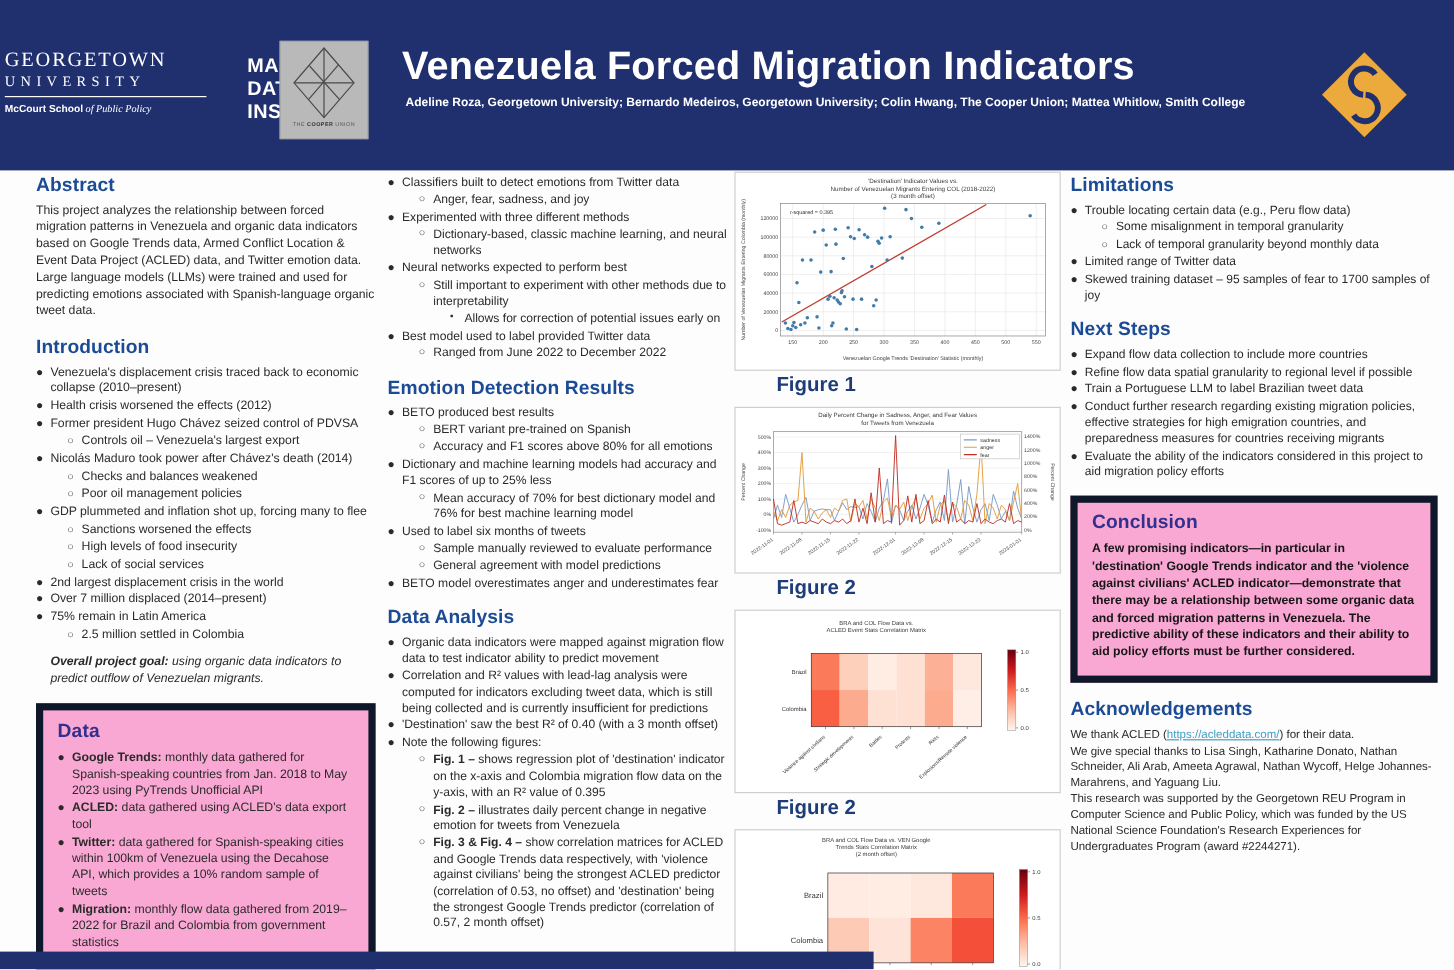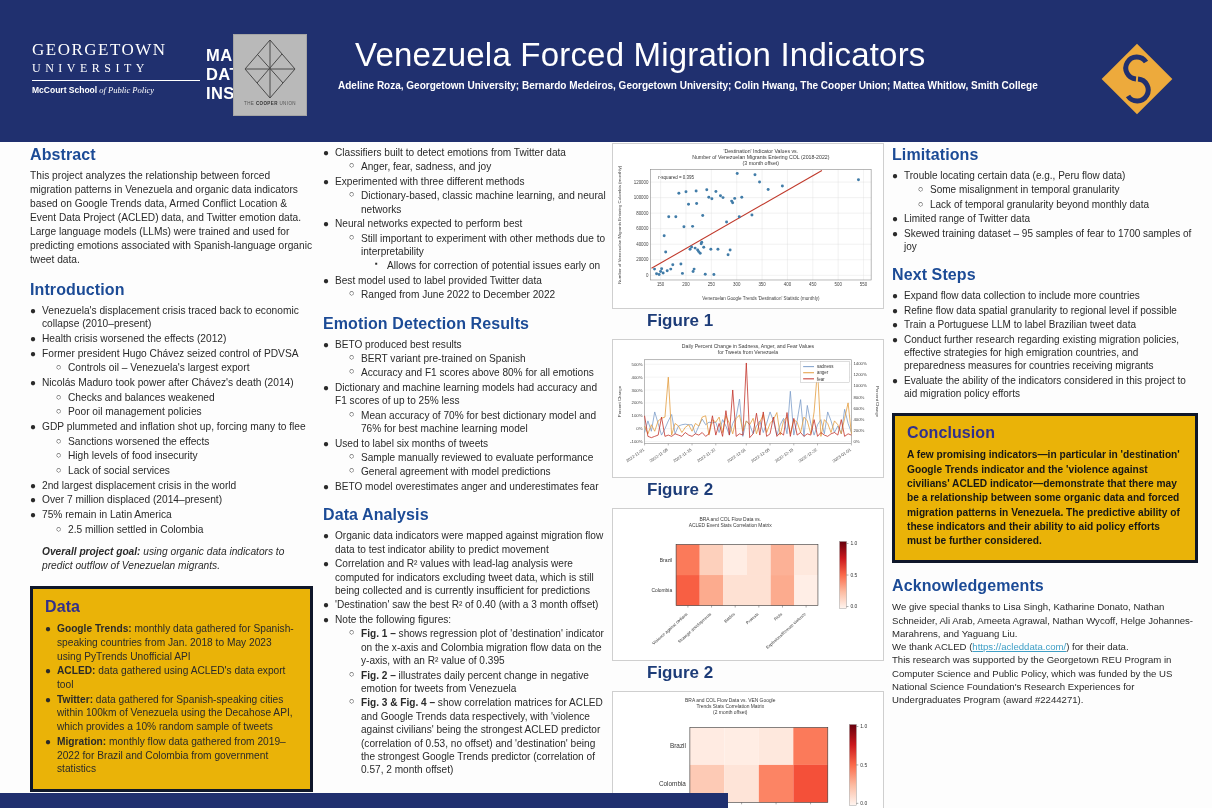--- a/index.html
+++ b/index.html
@@ -1,33 +1,33 @@
 <!DOCTYPE html>
 <html><head>
 <meta charset="utf-8">
 <style>
   html,body{margin:0;padding:0;background:#ffffff;}
   body{width:1212px;height:808px;font-family:"Liberation Sans",sans-serif;color:#2a2a2a;}
   .poster{position:relative;width:1212px;height:808px;background:#fdfdfd;overflow:hidden;}
 
   
   .hdr{position:absolute;left:0;top:0;width:1212px;height:142px;background:#20306f;color:#fff;}
-  .gu{position:absolute;left:32px;top:40px;width:215px;color:#fff;}
+  .gu{position:absolute;left:4px;top:40px;width:215px;color:#fff;}
   .gu-l1{font-family:"Liberation Serif",serif;font-size:17px;letter-spacing:1.5px;}
   .gu-l2{font-family:"Liberation Serif",serif;font-size:12px;letter-spacing:4.5px;margin-top:1px;}
   .gu-rule{border-top:1.5px solid #fff;width:168px;margin:4px 0 4px 0;}
   .gu-sub{font-size:8.5px;}
   .gu-sub b{font-family:"Liberation Sans",sans-serif;}
   .gu-sub i{font-family:"Liberation Serif",serif;}
   .mdi{position:absolute;left:206px;top:46px;font-weight:bold;font-size:16.5px;line-height:1.15;letter-spacing:.4px;}
   .cooper{position:absolute;left:233px;top:34px;width:72px;height:80px;background:#b9b9b9;border:1px solid #a5a5a5;}
   .cooper svg{display:block;margin:3px auto 0 auto;}
   .cooper-cap{font-size:4.5px;color:#555;text-align:center;letter-spacing:.4px;margin-top:1px;}
   .cooper-cap b{color:#333;}
-  .title{position:absolute;left:335px;top:36px;font-size:33px;font-weight:normal;letter-spacing:.2px;white-space:nowrap;margin-left:20px;}
+  .title{position:absolute;left:335px;top:36px;font-size:33px;font-weight:bold;letter-spacing:.2px;white-space:nowrap;}
   .authors{position:absolute;left:338px;top:80px;font-size:10px;font-weight:bold;white-space:nowrap;}
   .smith{position:absolute;left:1098px;top:40px;width:78px;height:78px;}
 
   
   .col{position:absolute;}
   .col1{left:30px;top:146px;width:283px;}
   .col2{left:323px;top:146px;width:286px;}
   .col3{left:612px;top:143px;width:272px;}
   .col4{left:892px;top:146px;width:306px;}
 
@@ -43,21 +43,21 @@
   .li.l1 .mk{font-size:10px;}
   .li.l2{padding-left:26px;}
   .li.l2 .mk{font-size:9px;}
   .li.l3{padding-left:52px;}
   .li.l3 .mk{font-size:8px;}
   .li .tx{flex:1;}
 
   .goalnote{margin:9px 0 0 12px;font-size:10.2px;line-height:1.38;font-style:italic;}
   .goalnote b{font-style:italic;}
 
-  .pinkbox{background:#eab308;border:3px solid #0f172a;padding:9px 12px 12px 12px;margin-top:12px;}
+  .pinkbox{background:#f9a8d4;border:6px solid #0f172a;padding:9px 12px 12px 12px;margin-top:12px;}
   .pinkbox h2{margin-bottom:6px;}
   .conclbox{padding:8px 12px 12px 12px;margin-top:4px;margin-bottom:14px;}
   .concl-text{font-size:10.2px;line-height:1.4;font-weight:bold;color:#161616;}
 
   .ack-p{font-size:9.6px;line-height:1.38;}
   .ack-link{color:#3f9fc6;text-decoration:underline;cursor:pointer;}
 
   
   .figbox{background:#fff;border:1px solid #cfcfcf;padding:2px;}
   .figbox svg{display:block;width:100%;height:auto;}
@@ -645,20 +645,20 @@
             <span class="tx">Evaluate the ability of the indicators considered in this project to aid migration policy efforts</span>
           </div>
         </div>
     </div>
     <div class="pinkbox conclbox">
       <h2 class="pinkhead">Conclusion</h2>
       <div class="concl-text">A few promising indicators—in particular in 'destination' Google Trends indicator and the 'violence against civilians' ACLED indicator—demonstrate that there may be a relationship between some organic data and forced migration patterns in Venezuela. The predictive ability of these indicators and their ability to aid policy efforts must be further considered.</div>
     </div>
     <div class="sec">
       <h2>Acknowledgements</h2>
+      <div class="ack-p"><span>We thank ACLED (</span><a class="ack-link">https://acleddata.com/</a><span>) for their data.</span></div>
       <div class="ack-p">We give special thanks to Lisa Singh, Katharine Donato, Nathan Schneider, Ali Arab, Ameeta Agrawal, Nathan Wycoff, Helge Johannes-Marahrens, and Yaguang Liu.</div>
-      <div class="ack-p"><span>We thank ACLED (</span><a class="ack-link">https://acleddata.com/</a><span>) for their data.</span></div>
       <div class="ack-p">This research was supported by the Georgetown REU Program in Computer Science and Public Policy, which was funded by the US National Science Foundation's Research Experiences for Undergraduates Program (award #2244271).</div>
     </div>
   </div>
 
   <div class="bottom-strip"></div>
 </div>
 
 </body></html>

